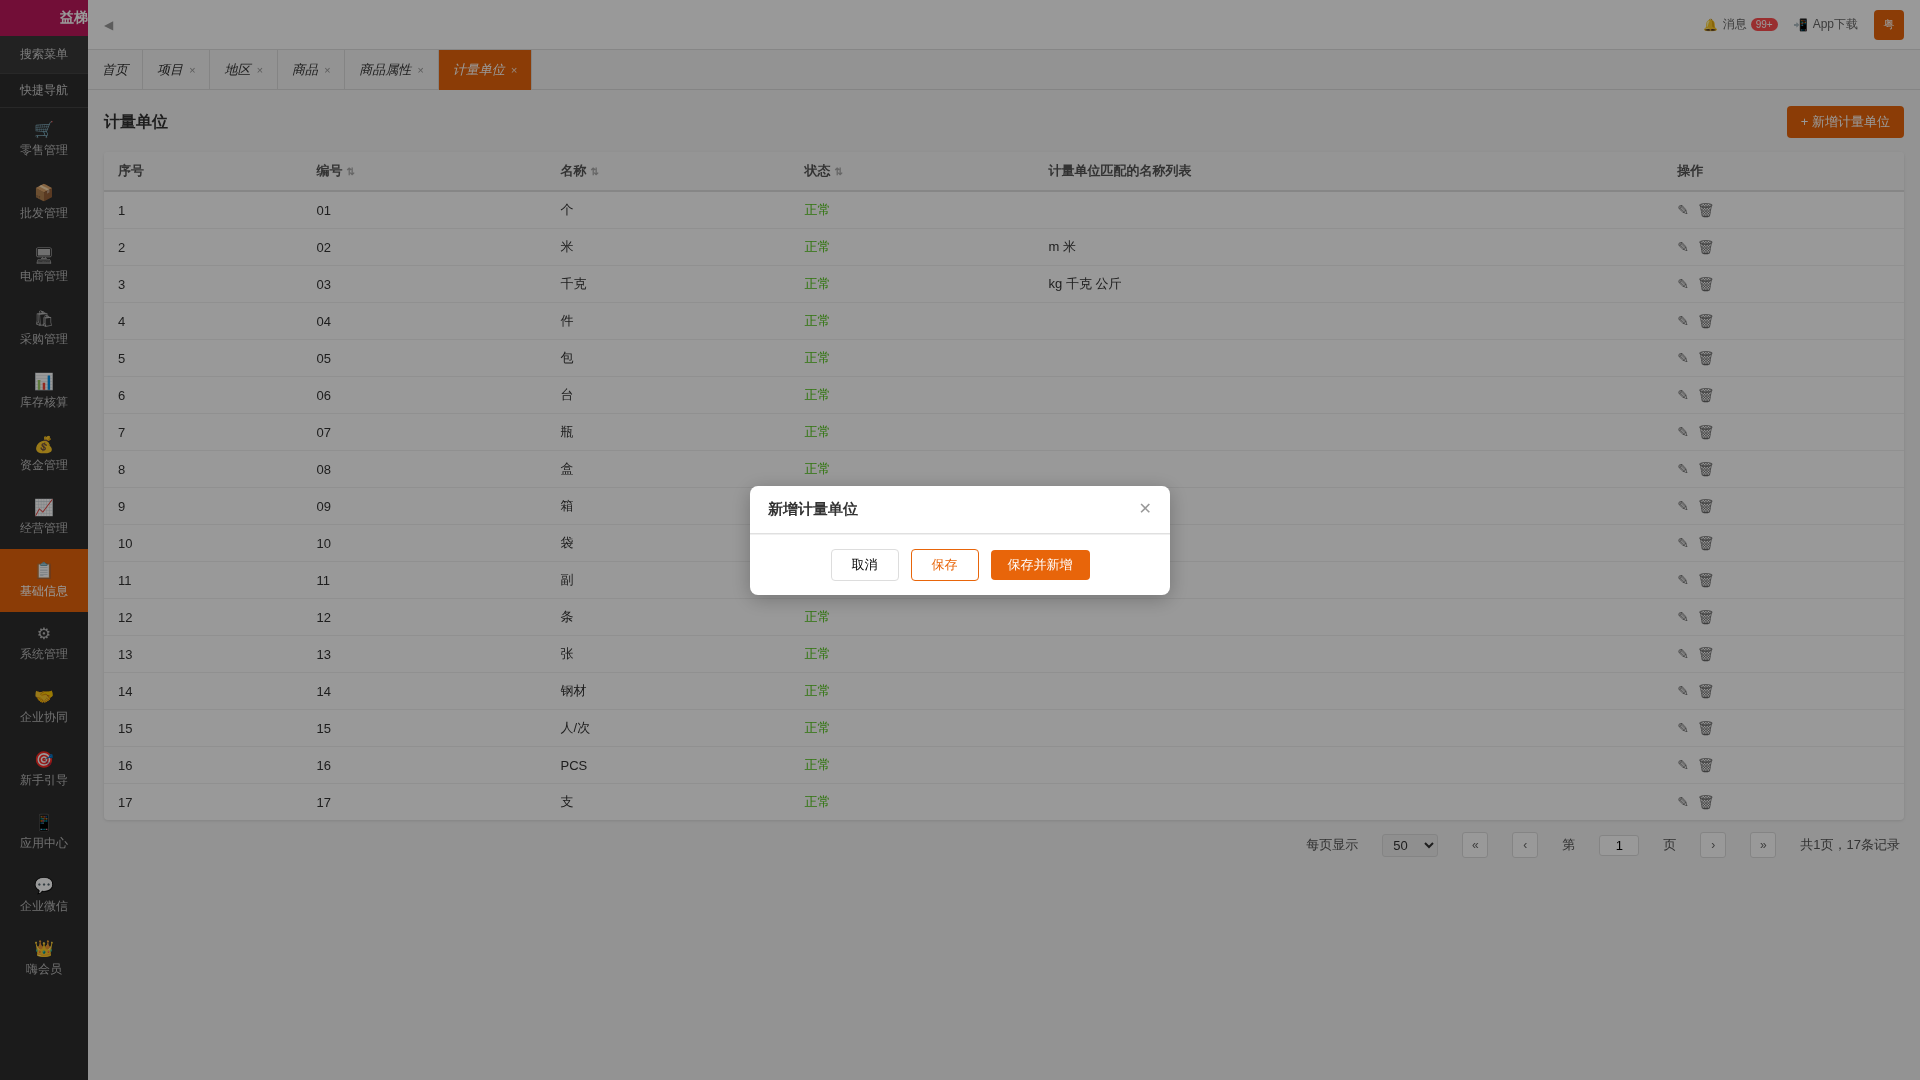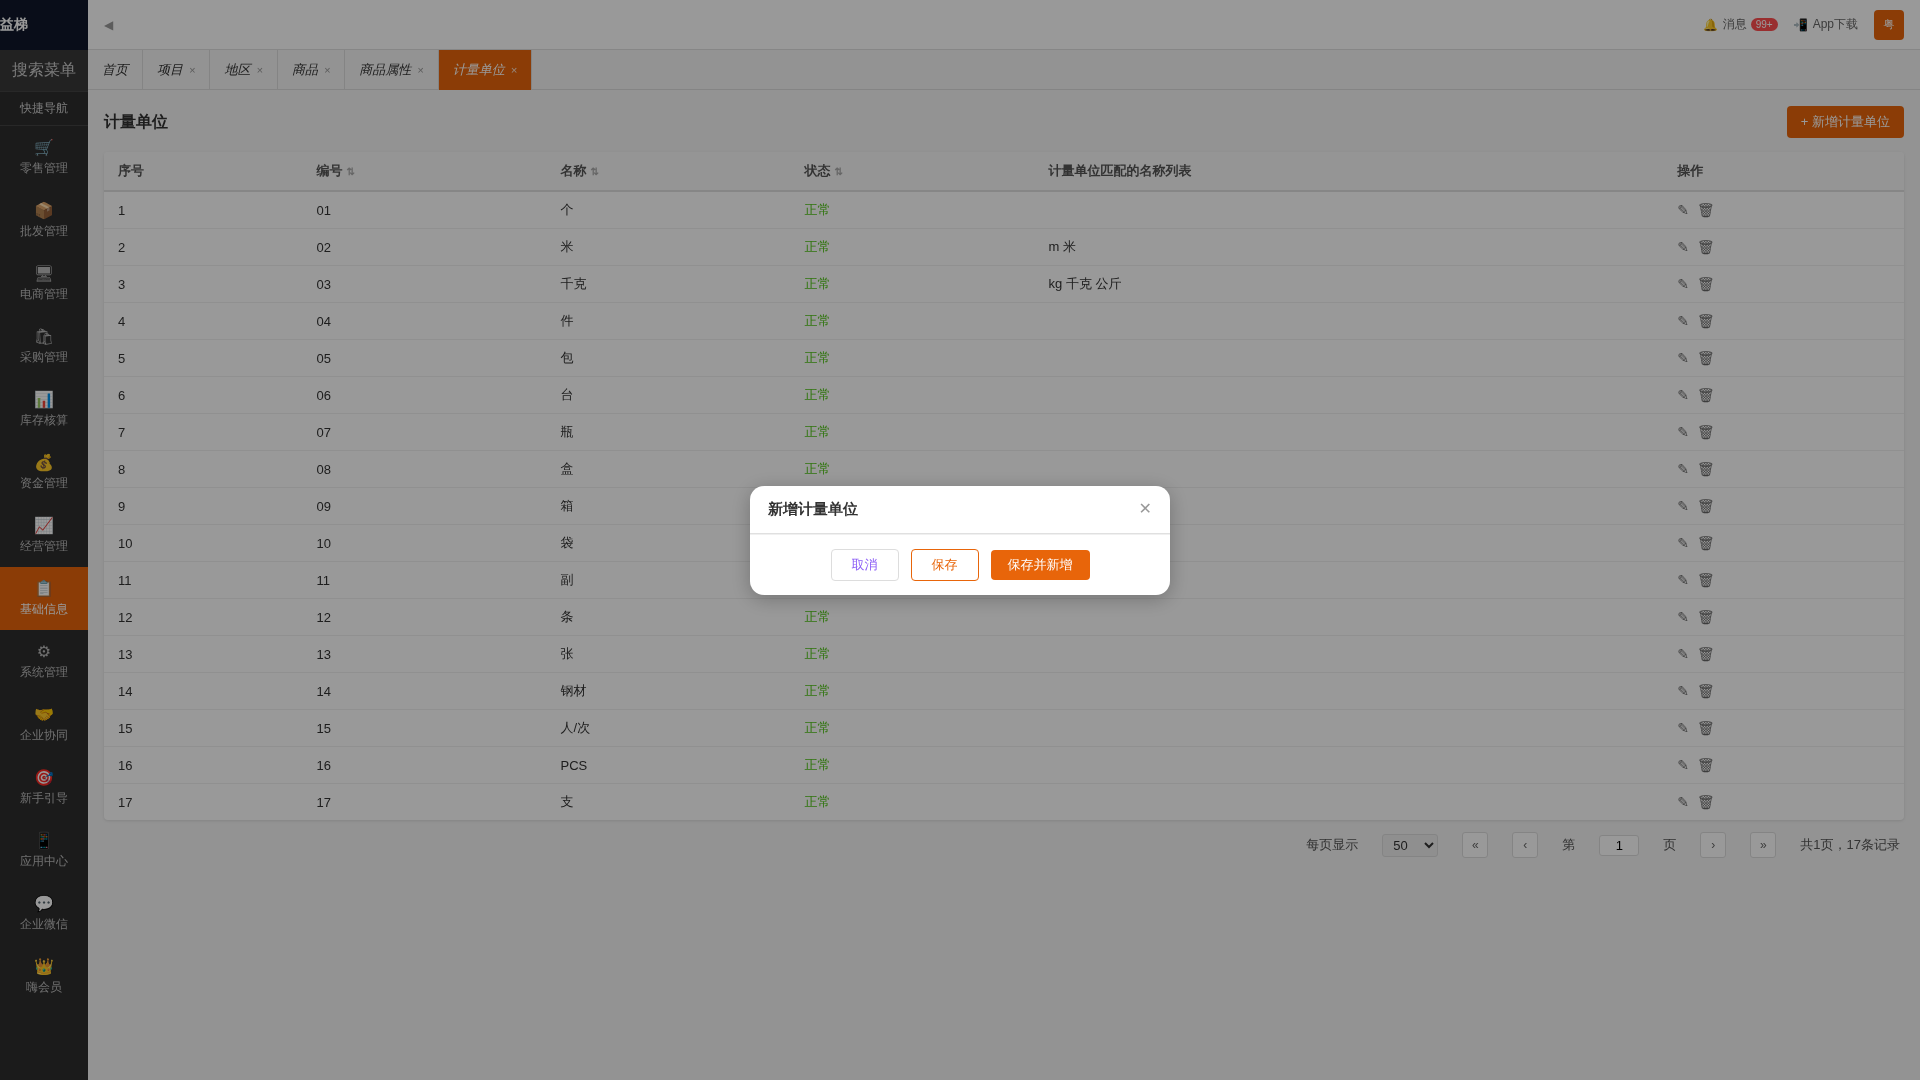--- a/index.html
+++ b/index.html
@@ -11,35 +11,35 @@
       background: #2d2d2d;
       display: flex;
       flex-direction: column;
       align-items: center;
       padding-top: 0;
       flex-shrink: 0;
       height: 100%;
     }
     .sidebar-logo {
       width: 100%;
-      height: 50px;
-      background: #0f172a;
-      display: flex;
-      align-items: center;
-      justify-content: flex-start;
+      height: 36px;
+      background: #be185d;
+      display: flex;
+      align-items: center;
+      justify-content: flex-end;
       color: white;
       font-size: 14px;
       font-weight: bold;
     }
     .sidebar-search {
       width: 100%;
       padding: 10px 8px;
       background: #3a3a3a;
       color: #ccc;
-      font-size: 16px;
+      font-size: 12px;
       text-align: center;
       cursor: pointer;
       border-bottom: 1px solid #444;
     }
     .sidebar-nav {
       width: 100%;
       padding: 8px 0;
       color: #ccc;
       font-size: 12px;
       text-align: center;
@@ -270,21 +270,21 @@
       position: fixed;
       top: 0; left: 0; right: 0; bottom: 0;
       background: rgba(0,0,0,0.4);
       z-index: 1000;
       display: flex;
       align-items: center;
       justify-content: center;
     }
     .modal {
       background: white;
-      border-radius: 14px;
+      border-radius: 8px;
       width: 420px;
       padding: 0;
       box-shadow: 0 4px 20px rgba(0,0,0,0.25);
     }
     .modal-header {
       padding: 14px 18px;
       border-bottom: 1px solid #e0e0e0;
       display: flex;
       align-items: center;
       justify-content: space-between;
@@ -340,21 +340,21 @@
       justify-content: center;
       gap: 12px;
       border-top: 1px solid #f0f0f0;
     }
     .btn-cancel {
       padding: 6px 20px;
       border: 1px solid #ddd;
       background: white;
       border-radius: 4px;
       font-size: 13px;
-      color: #8b5cf6;
+      color: #000000;
       cursor: pointer;
     }
     .btn-save {
       padding: 6px 20px;
       border: 1px solid #e8650a;
       background: white;
       color: #e8650a;
       border-radius: 4px;
       font-size: 13px;
       cursor: pointer;

